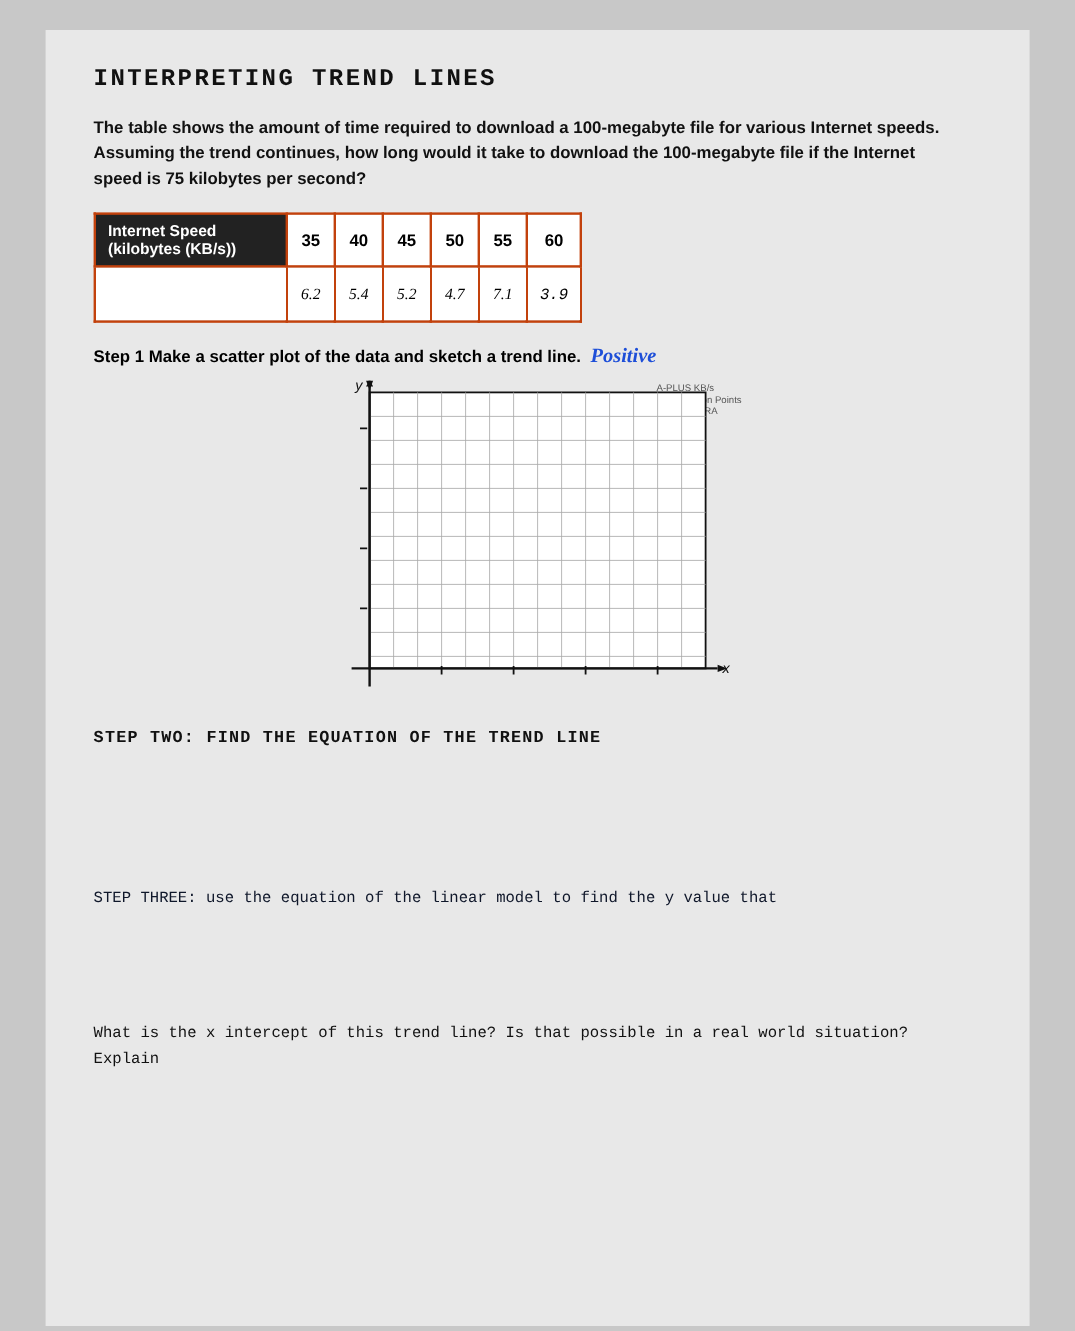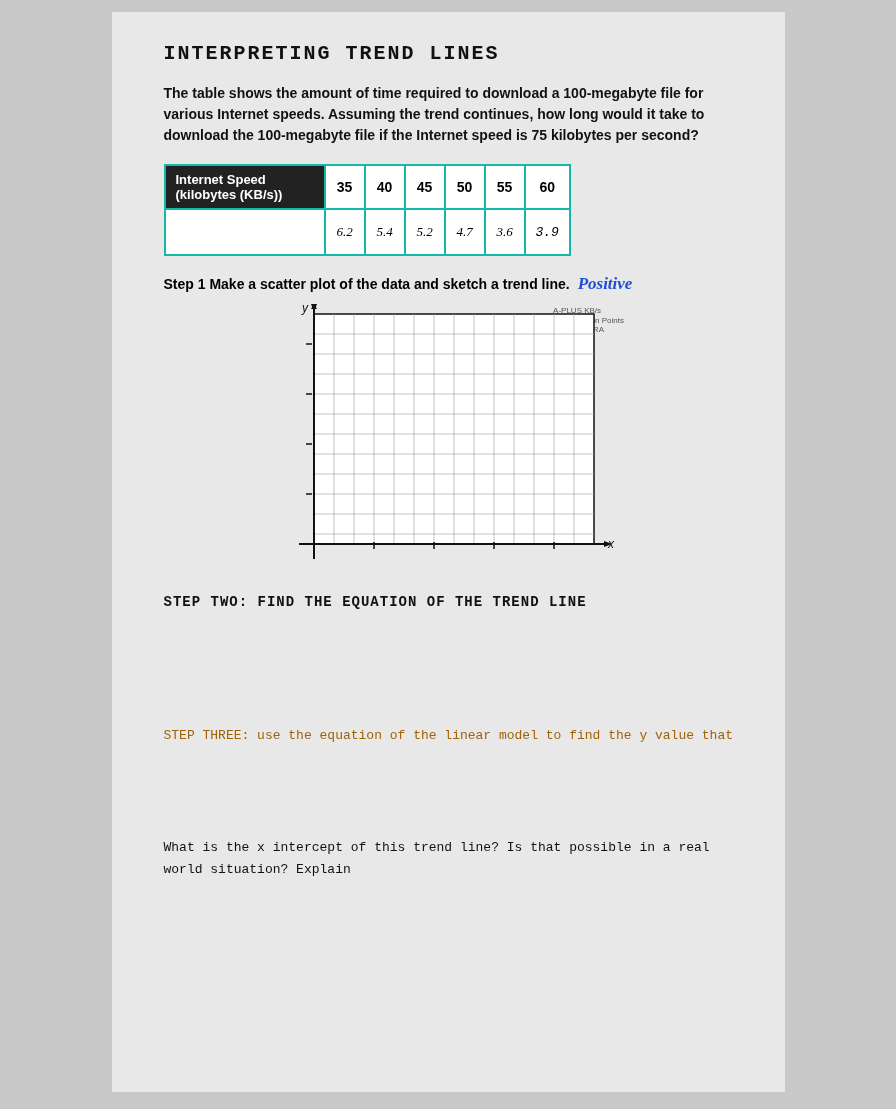--- a/index.html
+++ b/index.html
@@ -7,24 +7,24 @@
       background: #c8c8c8;
       font-family: Arial, sans-serif;
       width: 896px;
       min-height: 1109px;
       display: flex;
       justify-content: center;
       align-items: flex-start;
     }
     .page {
       background: #e8e8e8;
-      width: 673px;
+      width: 820px;
       min-height: 1080px;
-      margin: 12px;
-      padding: 30px 40px 40px 52px;
+      margin: 25px;
+      padding: 30px 40px 40px 40px;
       position: relative;
     }
     .main-title {
       font-family: 'Courier New', Courier, monospace;
       font-size: 20px;
       font-weight: bold;
       letter-spacing: 2px;
       margin-bottom: 18px;
       color: #111;
     }
@@ -37,21 +37,21 @@
       max-width: 720px;
     }
     .table-wrapper {
       margin-bottom: 18px;
     }
     table {
       border-collapse: collapse;
       font-size: 13px;
     }
     table td, table th {
-      border: 2px solid #14b8a6;
+      border: 2px solid #c2410c;
       padding: 5px 10px;
       text-align: center;
       min-width: 40px;
     }
     .table-label {
       background: #222;
       color: #fff;
       font-weight: bold;
       text-align: left;
       padding: 6px 10px;
@@ -113,21 +113,21 @@
       font-weight: bold;
       letter-spacing: 1px;
       margin-bottom: 60px;
       color: #111;
     }
     .step-three-text {
       font-family: 'Courier New', Courier, monospace;
       font-size: 13px;
       line-height: 1.7;
       margin-bottom: 10px;
-      color: #a16207;
+      color: #0f172a;
     }
     .corresponds-line {
       font-family: 'Courier New', Courier, monospace;
       font-size: 13px;
       margin-bottom: 80px;
       color: #111;
     }
     .final-question {
       font-family: 'Courier New', Courier, monospace;
       font-size: 13px;
@@ -155,21 +155,21 @@
         <td class="table-data">50</td>
         <td class="table-data">55</td>
         <td class="table-data">60</td>
       </tr>
       <tr class="handwritten-row">
         <td class="table-label">Time to Download<br>100 Megabytes (min)</td>
         <td style="font-family:Georgia,serif;font-style:italic;font-size:13px;background:#fff;">6.2</td>
         <td style="font-family:Georgia,serif;font-style:italic;font-size:13px;background:#fff;">5.4</td>
         <td style="font-family:Georgia,serif;font-style:italic;font-size:13px;background:#fff;">5.2</td>
         <td style="font-family:Georgia,serif;font-style:italic;font-size:13px;background:#fff;">4.7</td>
-        <td style="font-family:Georgia,serif;font-style:italic;font-size:13px;background:#fff;">3.6</td>
+        <td style="font-family:Georgia,serif;font-style:italic;font-size:13px;background:#fff;">7.1</td>
         <td style="font-family:Liberation Mono, monospace;font-style:italic;font-size:13px;background:#fff;">3.9</td>
       </tr>
     </tbody>
       </table>
   </div>
 
   <div class="step1-line">
     <span style="font-weight:bold;font-size:14px;">
       <strong>Step 1</strong>  Make a scatter plot of the data and sketch a trend line.
     </span>

